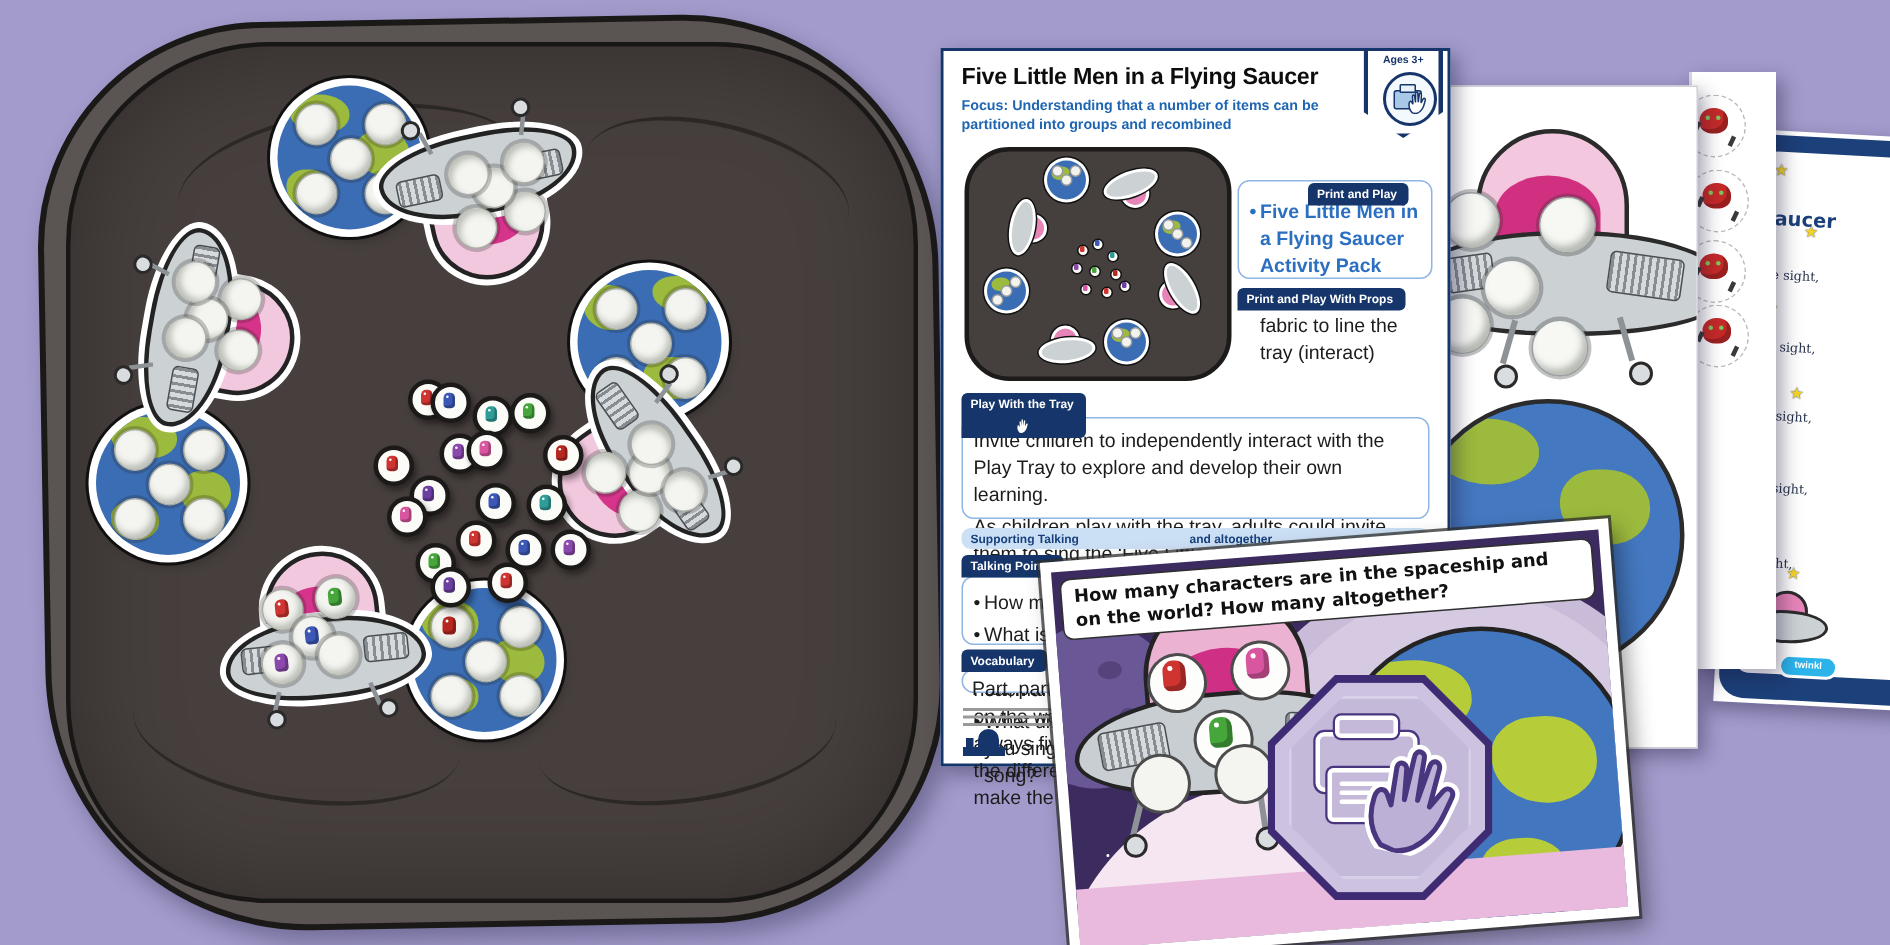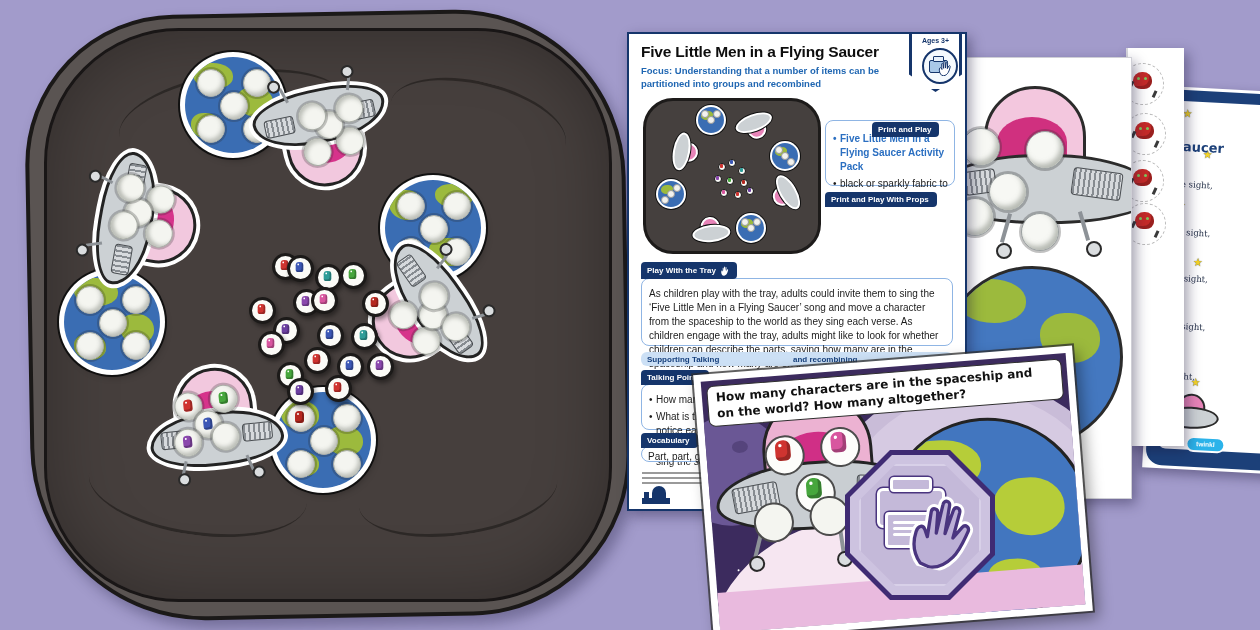--- a/index.html
+++ b/index.html
@@ -66,21 +66,21 @@
   .m-earth b{position:absolute;width:6px;height:6px;border-radius:50%;background:#f2f2ee;border:1px solid #999;}
   .m-saucer{position:absolute;width:34px;height:22px;}
   .m-saucer .mb{position:absolute;left:0;top:8px;width:34px;height:13px;border-radius:50%;background:#ccd1d4;box-shadow:0 0 0 2px #fff,0 0 0 3px #111;}
   .m-saucer .md{position:absolute;left:9px;top:0;width:15px;height:11px;border-radius:14px 14px 2px 2px;background:#e784b8;box-shadow:0 0 0 2px #fff,0 0 0 3px #111;}
   .m-dot{position:absolute;width:6px;height:6px;border-radius:50%;background:#fbfbf7;border:1.5px solid #111;}
   .m-dot i{position:absolute;left:1px;top:0px;width:3px;height:4px;border-radius:1px;}
   
   .tab{position:absolute;background:#15356b;color:#fff;font-size:8px;font-weight:bold;
        padding:3px 8px 3px 6px;border-radius:4px 4px 4px 0;display:flex;align-items:center;gap:4px;z-index:2;}
   .bluebox{position:absolute;border:1.5px solid #8fb5e4;border-radius:8px;background:#fff;
-           font-size:10px;color:#1c1c1c;line-height:1.4;}
+           font-size:13px;color:#1c1c1c;line-height:1.4;}
   .bullet{position:relative;padding-left:8px;margin:3px 0;}
   .bullet:before{content:"•";position:absolute;left:1px;top:0;}
   .linkblue{color:#2b6fc1;font-weight:bold;}
   .bar{position:absolute;background:#cce0f5;border-radius:6px;color:#17407d;font-weight:bold;font-size:8px;}
   .fineline{position:absolute;height:2px;background:#9a9a9a;}
   
   #doclogo{left:13px;top:452px;width:30px;height:20px;}
   #doclogo .dome{position:absolute;left:10px;top:0;width:14px;height:14px;border-radius:8px 8px 0 0;background:#15356b;}
   #doclogo .base{position:absolute;left:0;top:12px;width:28px;height:6px;background:#15356b;}
 
@@ -506,33 +506,34 @@
       <span>Print and Play</span>
     </div>
     <div class="bluebox" style="left:196px;top:86px;width:130px;height:66px;padding:8px 6px 4px 6px;box-sizing:border-box;">
       <div class="bullet linkblue">Five Little Men in a Flying Saucer Activity Pack</div>
       <div class="bullet">black or sparkly fabric to line the tray (interact)</div>
     </div>
     <div class="tab" style="left:196px;top:158px;">
       <span>Print and Play With Props</span>
     </div>
 
-    <div class="tab" style="left:12px;top:228px;">
+    <div class="tab" style="left:12px;top:228px;flex-direction:column;">
       <span>Play With the Tray</span>
       <svg width="9" height="11" viewBox="0 0 100 120">
         <path d="M30 115 C18 104 12 88 14 70 C15 60 22 58 26 64 L32 74 L30 36 C30 29 39 29 40 36 L44 66 L45 22 C45 14 55 14 55 22 L57 64 L62 28 C63 20 72 21 72 29 L70 68 L80 50 C84 43 92 47 90 55 C86 72 84 84 76 96 C68 108 58 117 44 118 Z" fill="#fff"></path>
       </svg>
     </div>
     <div class="bluebox" style="left:12px;top:244px;width:312px;height:68px;padding:6px 7px;box-sizing:border-box;">
+      <div>Invite children to independently interact with the Play Tray to explore and develop their own learning.</div>
       <div style="margin-top:2px;">As children play with the tray, adults could invite them to sing the ‘Five Little Men in a Flying Saucer’ song and move a character from the spaceship to the world as they sing each verse. As children engage with the tray, adults might like to look for whether children can describe the parts, saying how many are in the spaceship and how many are on the world. Do they recognise that the total is always five if the parts are recombined and notice the different pairs of numbers that combine to make the same total?</div>
     </div>
 
     <div class="bar" style="left:12px;top:318px;width:312px;height:14px;">
       <span style="position:absolute;left:6px;top:3px;">Supporting Talking</span>
-      <span style="position:absolute;left:152px;top:3px;">and recombining</span>
+      <span style="position:absolute;left:152px;top:3px;">and altogether</span>
     </div>
 
     <div class="tab" style="left:12px;top:336px;">
       <span>Talking Points</span>
     </div>
     <div class="bluebox" style="left:12px;top:350px;width:312px;height:46px;padding:5px 6px;box-sizing:border-box;">
       <div class="bullet" style="width:108px;white-space:nowrap;overflow:hidden;">How many characte</div>
       <div class="bullet" style="width:108px;">What is the total nu you notice each tim</div>
       <div class="bullet" style="width:108px;">What different pair you sing the song?</div>
     </div>

